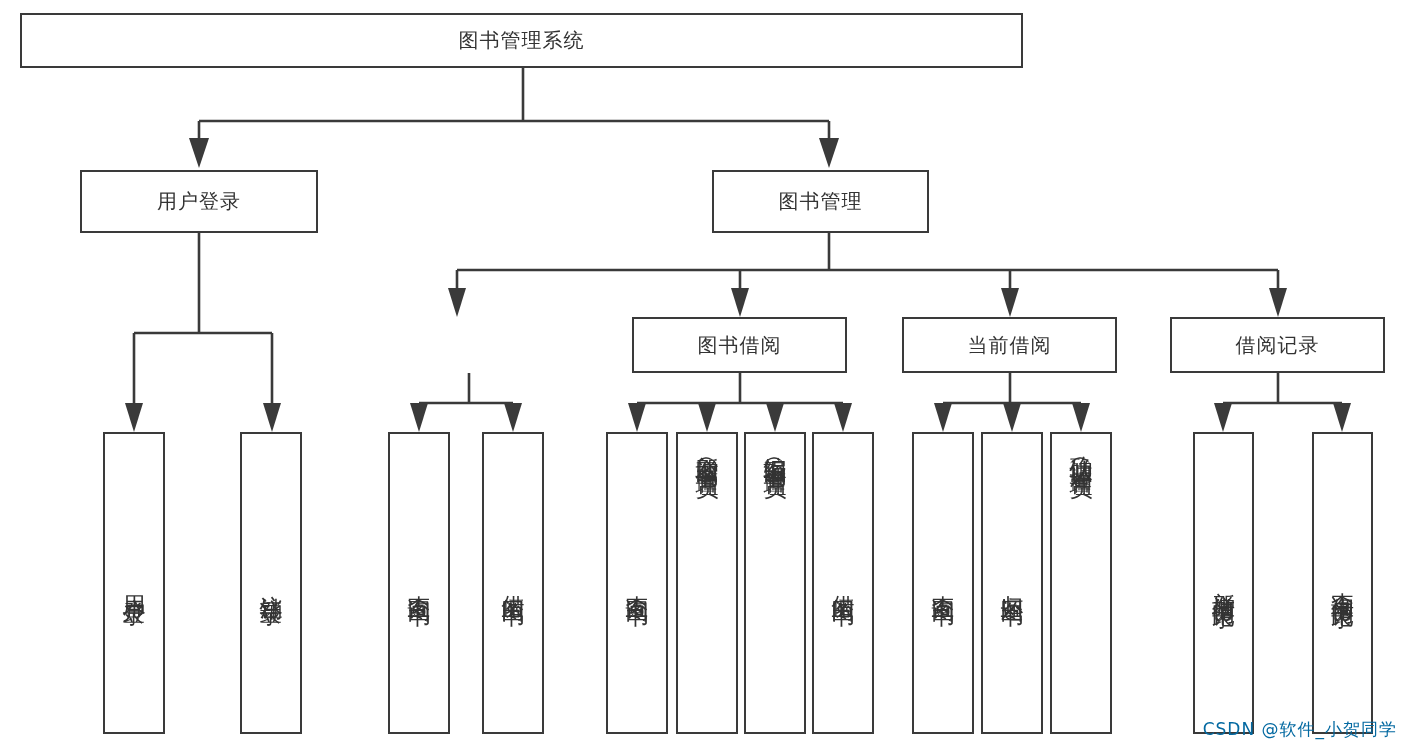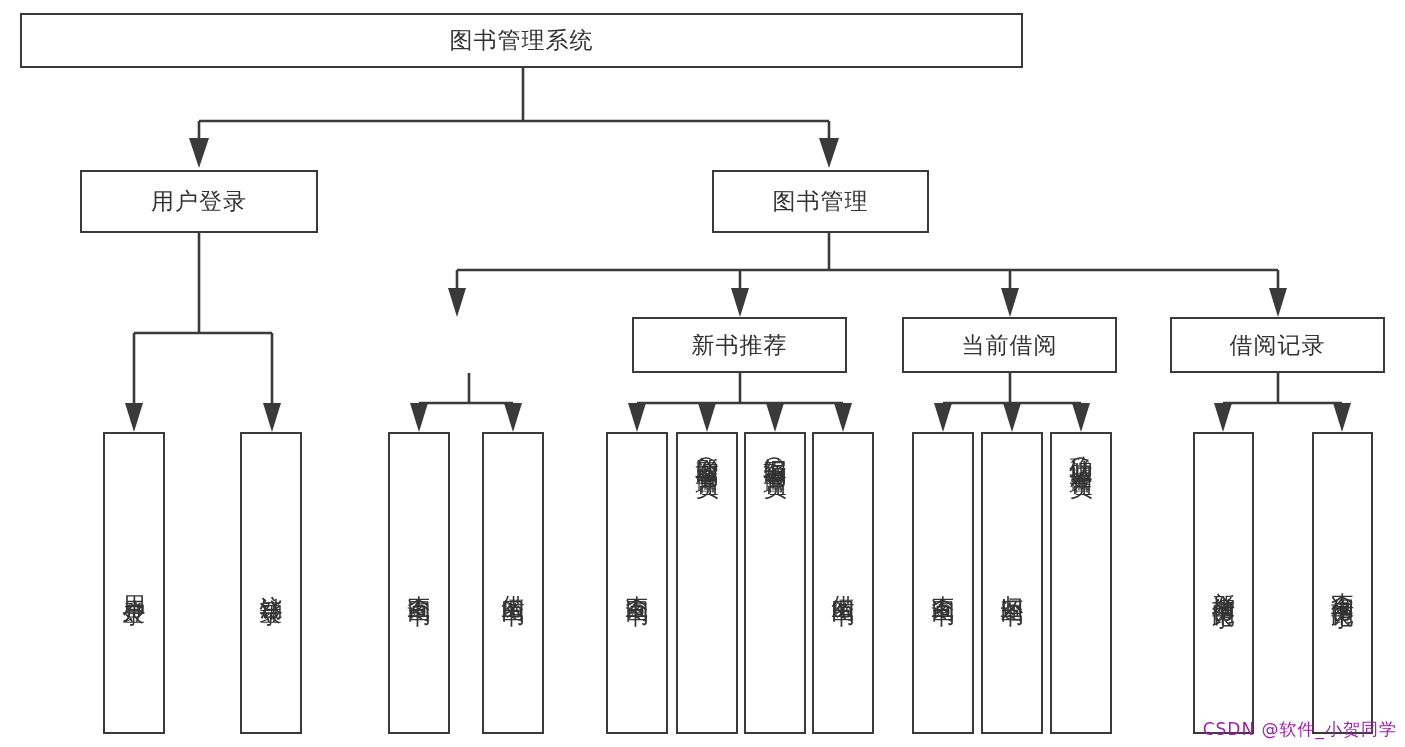--- a/index.html
+++ b/index.html
@@ -21,21 +21,21 @@
     position: absolute;
     box-sizing: border-box;
     border: 2.5px solid #3a3a3a;
     background: #ffffff;
     display: flex;
     align-items: center;
     justify-content: center;
     color: #333333;
   }
   .node.horiz {
-    font-size: 23px;
+    font-size: 20px;
     letter-spacing: 1px;
   }
   .node.vert {
     font-size: 23px;
     letter-spacing: 2px;
   }
   .node.vert .vtext {
     writing-mode: vertical-rl;
     text-orientation: upright;
     line-height: 1.08;
@@ -62,21 +62,21 @@
     stroke-linecap: butt;
   }
   .arrowhead {
     fill: #3a3a3a;
   }
   #watermark {
     position: absolute;
     right: 8px;
     bottom: 6px;
     font-size: 17px;
-    color: #a21caf;
+    color: #0369a1;
     letter-spacing: 1px;
     white-space: nowrap;
   }
 </style>
 </head>
 <body>
 
 <div id="canvas">
 
   <svg id="edges" viewBox="0 0 1405 747">
@@ -140,21 +140,21 @@
   </div>
 
   <div class="node horiz" style="left:80px; top:170px; width:238px; height:63px;">
     <span>用户登录</span>
   </div>
   <div class="node horiz" style="left:712px; top:170px; width:217px; height:63px;">
     <span>图书管理</span>
   </div>
 
   <div class="node horiz" style="left:632px; top:317px; width:215px; height:56px;">
-    <span>新书推荐</span>
+    <span>图书借阅</span>
   </div>
   <div class="node horiz" style="left:902px; top:317px; width:215px; height:56px;">
     <span>当前借阅</span>
   </div>
   <div class="node horiz" style="left:1170px; top:317px; width:215px; height:56px;">
     <span>借阅记录</span>
   </div>
 
   <div class="node vert" style="left:103px; top:432px; width:62px; height:302px;">
     <span class="vtext">用户登录</span>

